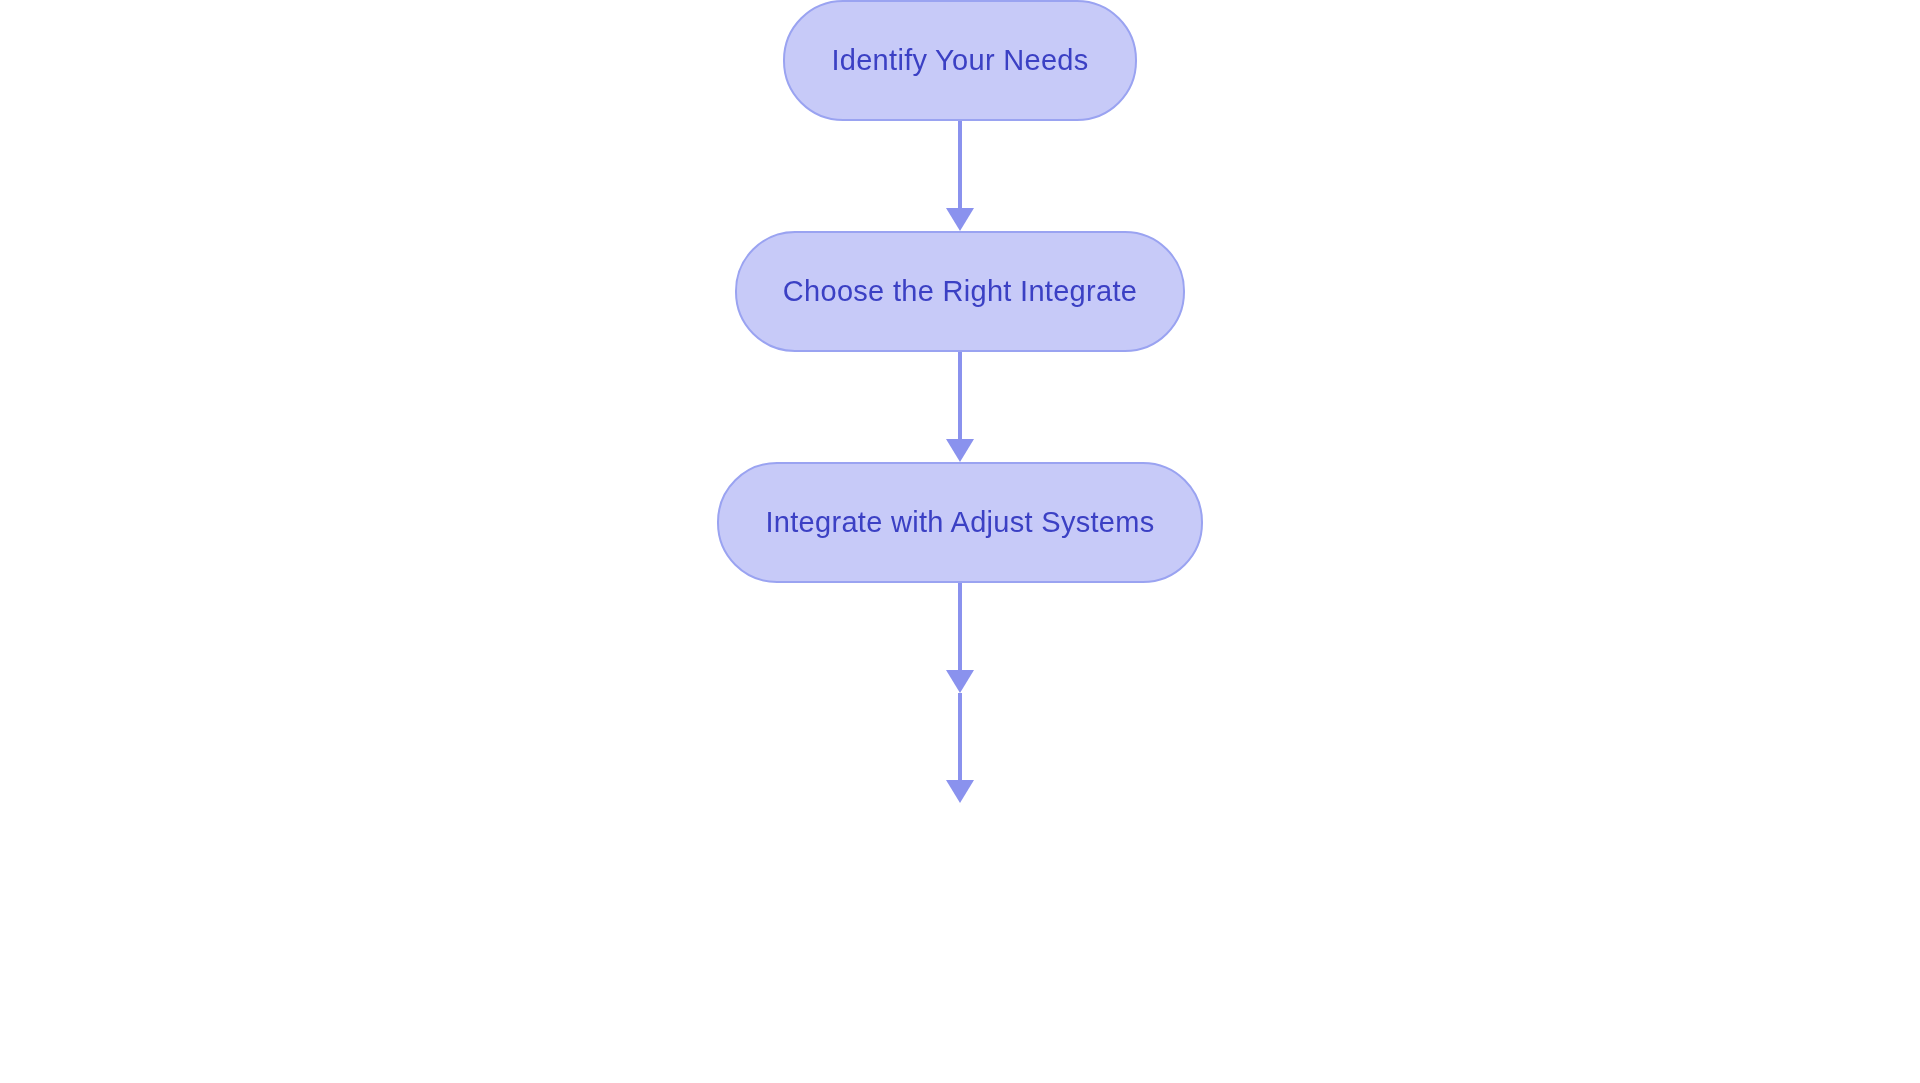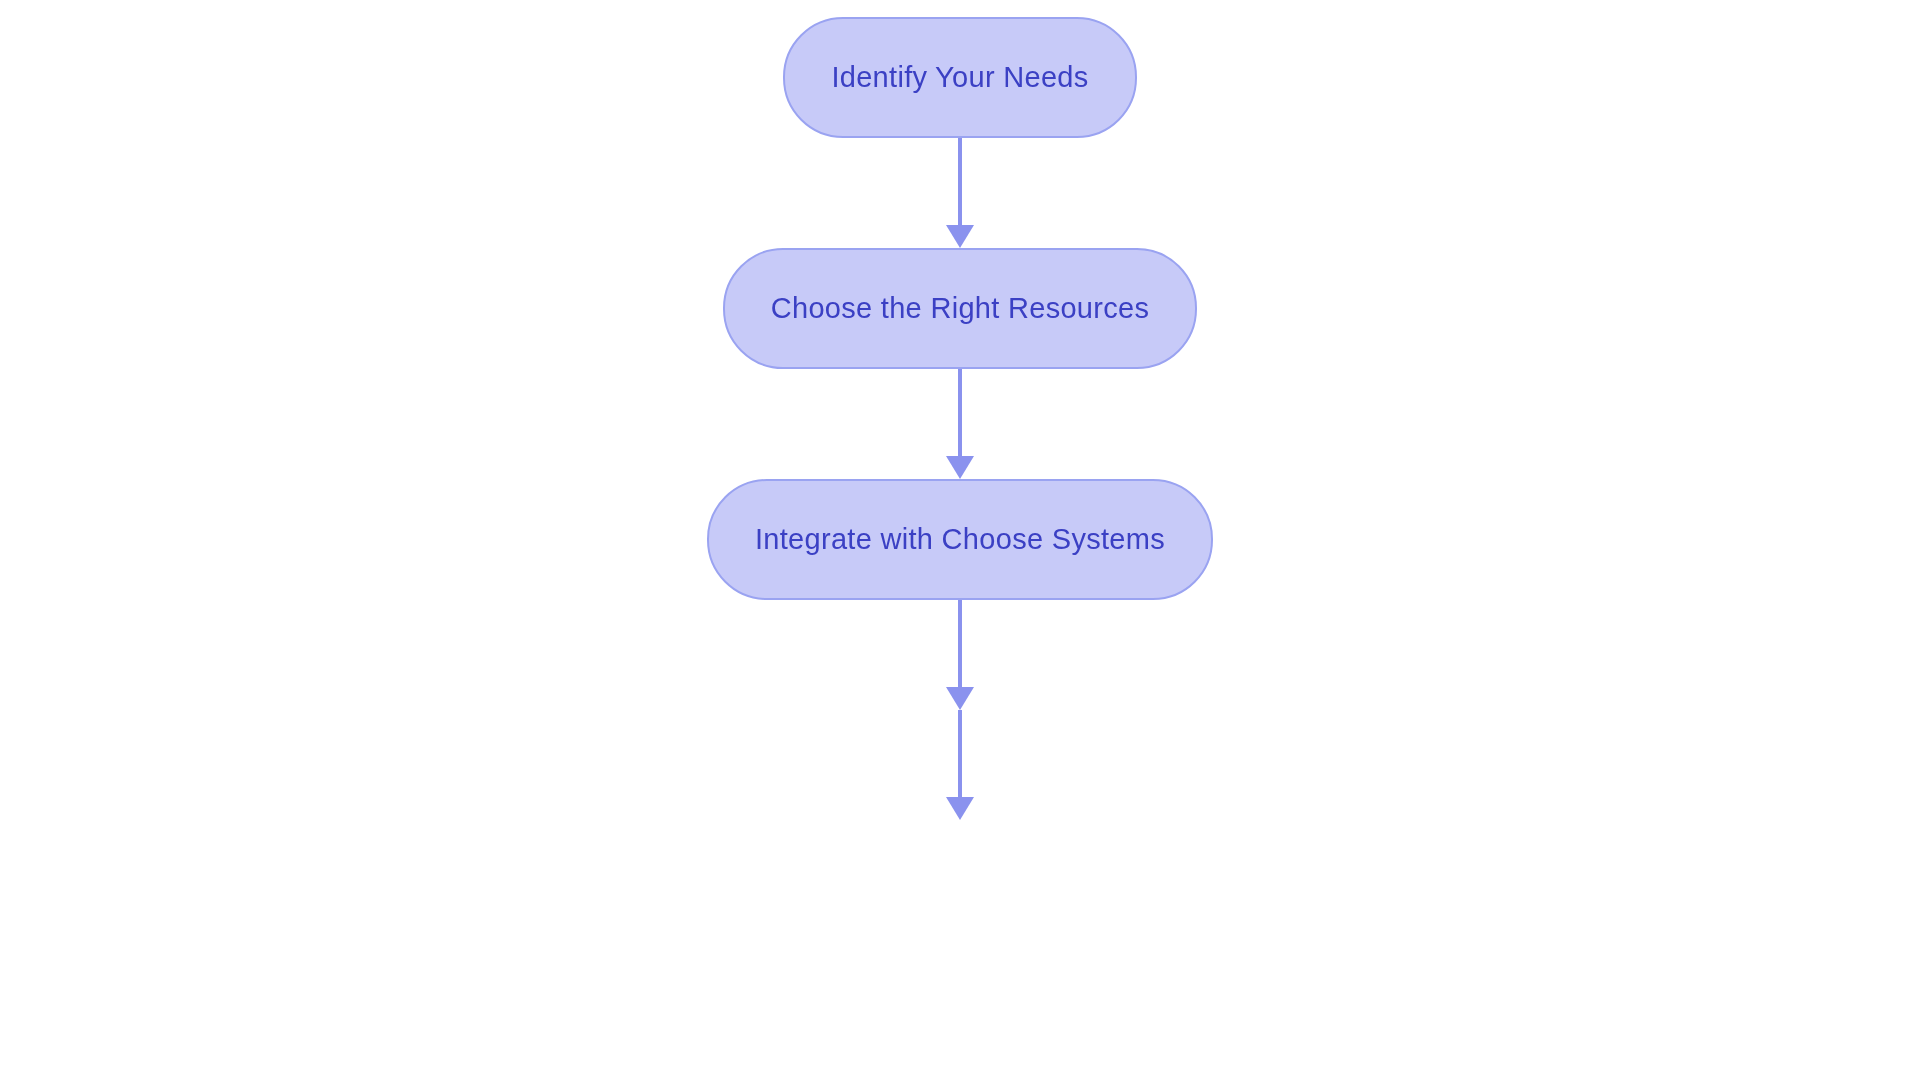--- a/index.html
+++ b/index.html
@@ -9,21 +9,20 @@
     background: #ffffff;
     font-family: "Liberation Sans", "DejaVu Sans", sans-serif;
     overflow: hidden;
   }
   .canvas {
     width: 1920px;
     height: 1083px;
     display: flex;
     flex-direction: column;
     align-items: center;
-    padding-top: 17px;
   }
   .flow-node {
     height: 121px;
     min-height: 121px;
     border-radius: 60px;
     background: #c7caf8;
     border: 2px solid #9aa3f1;
     display: flex;
     align-items: center;
     justify-content: center;
@@ -54,32 +53,32 @@
   </div>
 
   <div class="connector">
     <svg width="32" height="110" viewBox="0 0 32 110">
       <line x1="16" y1="0" x2="16" y2="90" stroke="#8a92ee" stroke-width="4"></line>
       <polygon points="2,87 30,87 16,110" fill="#8a92ee"></polygon>
     </svg>
   </div>
 
   <div class="flow-node">
-    <span>Choose the Right Resources</span>
+    <span>Choose the Right Integrate</span>
   </div>
 
   <div class="connector">
     <svg width="32" height="110" viewBox="0 0 32 110">
       <line x1="16" y1="0" x2="16" y2="90" stroke="#8a92ee" stroke-width="4"></line>
       <polygon points="2,87 30,87 16,110" fill="#8a92ee"></polygon>
     </svg>
   </div>
 
   <div class="flow-node">
-    <span>Integrate with Choose Systems</span>
+    <span>Integrate with Adjust Systems</span>
   </div>
 
   <div class="connector">
     <svg width="32" height="110" viewBox="0 0 32 110">
       <line x1="16" y1="0" x2="16" y2="90" stroke="#8a92ee" stroke-width="4"></line>
       <polygon points="2,87 30,87 16,110" fill="#8a92ee"></polygon>
     </svg>
   </div>
 
 

